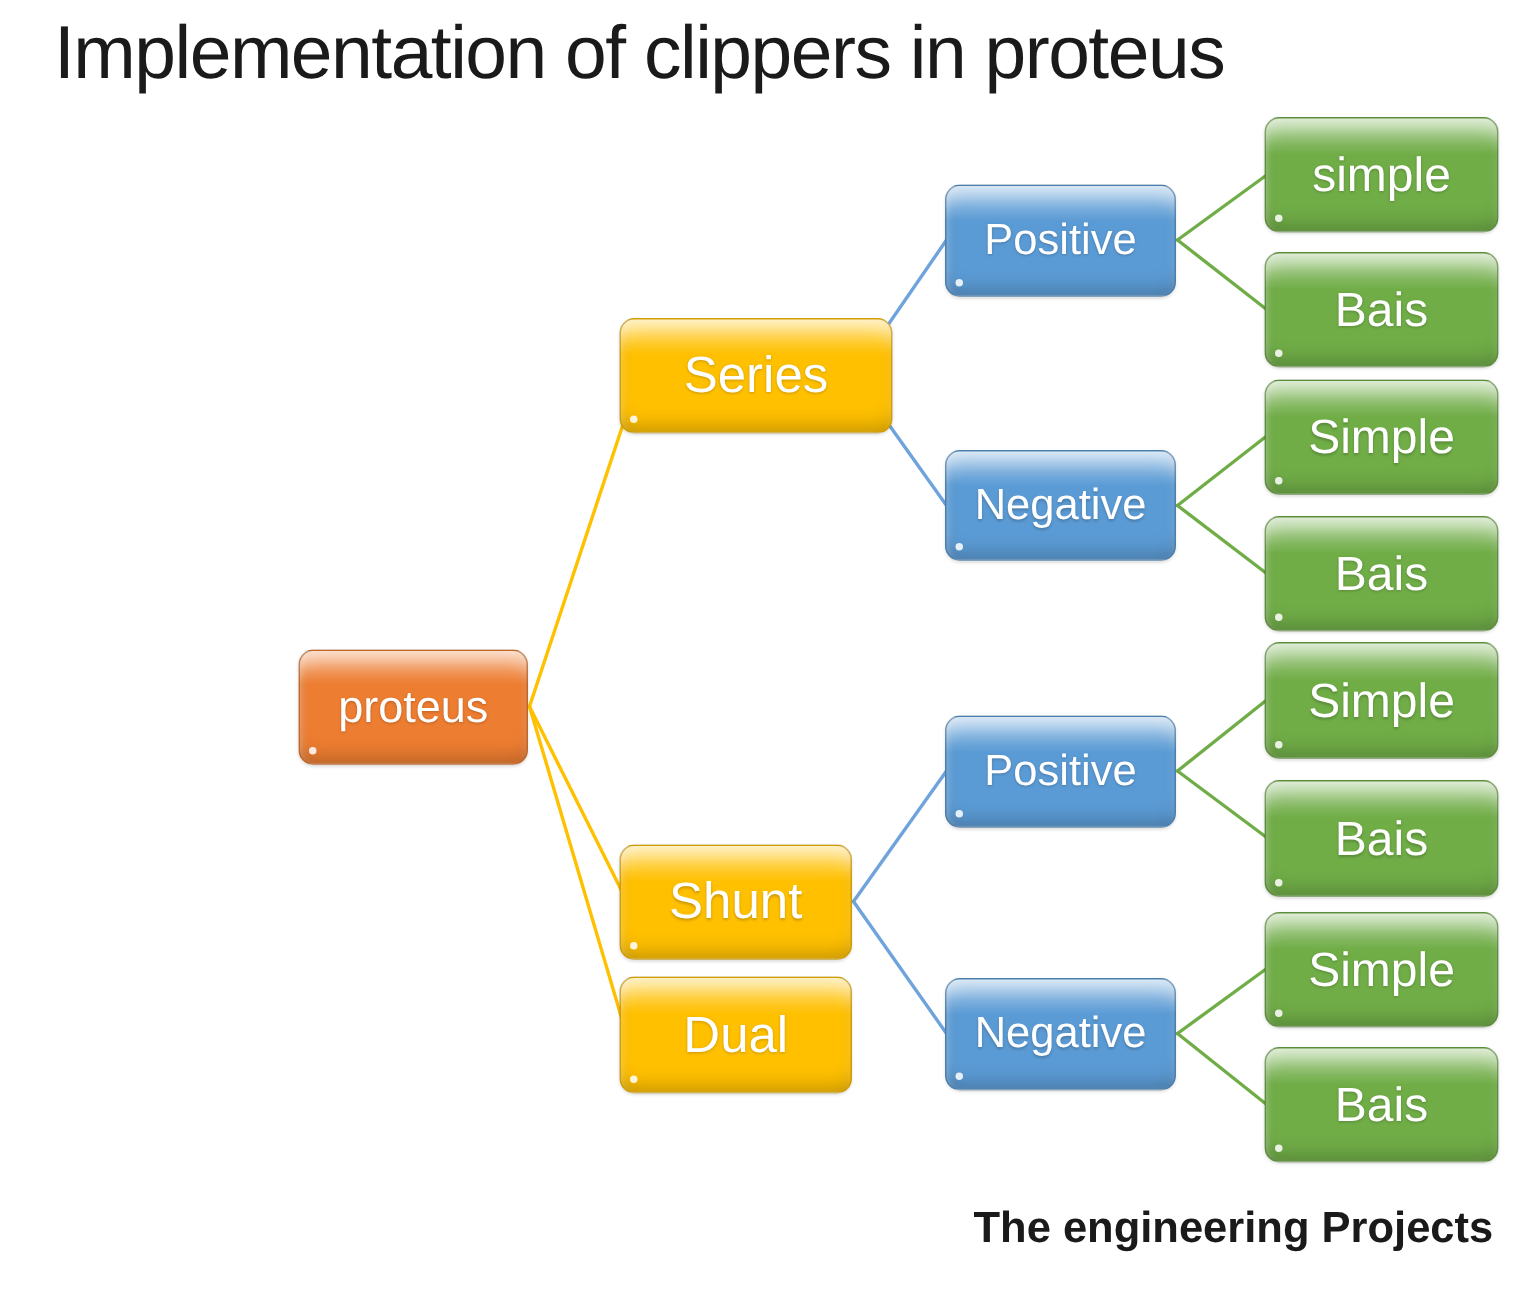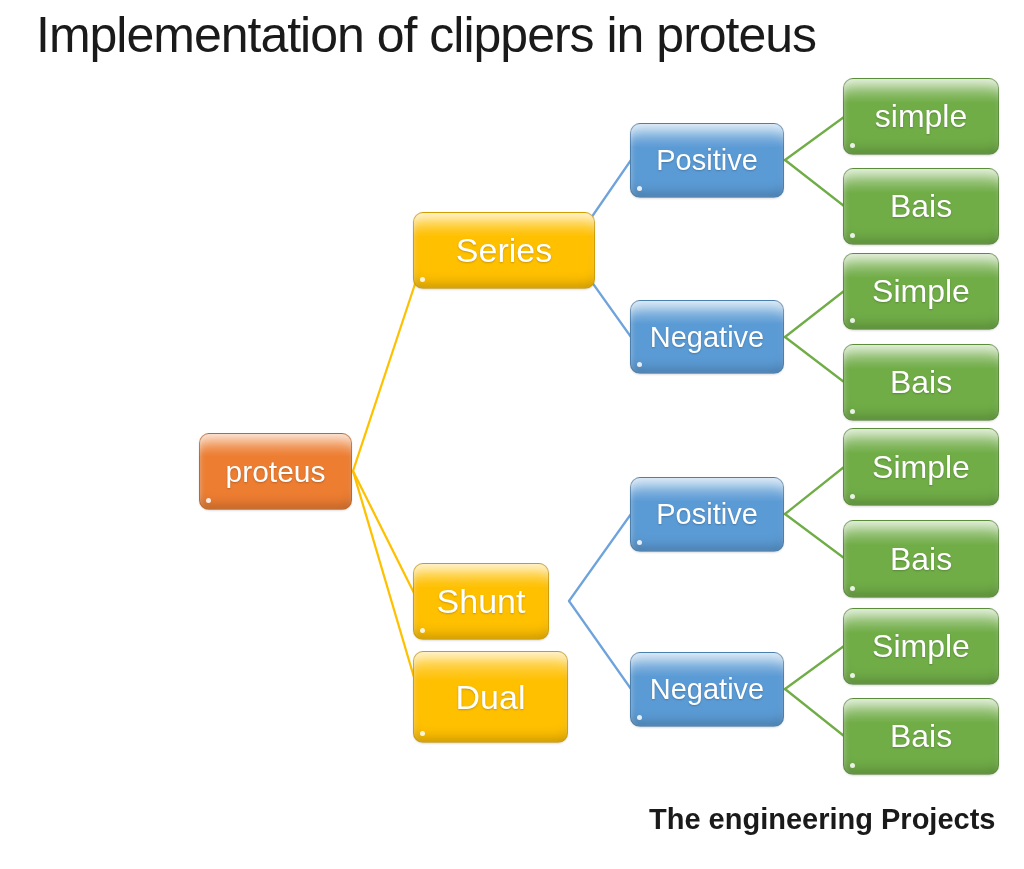--- a/index.html
+++ b/index.html
@@ -66,22 +66,22 @@
     <line class="g" x1="769" y1="337" x2="828" y2="382"></line>
     <line class="g" x1="769" y1="514" x2="828" y2="467"></line>
     <line class="g" x1="769" y1="514" x2="828" y2="558"></line>
     <line class="g" x1="769" y1="689" x2="828" y2="646"></line>
     <line class="g" x1="769" y1="689" x2="828" y2="736"></line>
   </svg>
 
   <div class="node l1" style="left:183px;top:433px;width:153px;height:77px">proteus</div>
 
   <div class="node l2" style="left:397px;top:212px;width:182px;height:77px">Series</div>
-  <div class="node l2" style="left:397px;top:563px;width:136px;height:77px">Shunt</div>
-  <div class="node l2" style="left:397px;top:651px;width:155px;height:92px">Dual</div>
+  <div class="node l2" style="left:397px;top:563px;width:155px;height:77px">Shunt</div>
+  <div class="node l2" style="left:397px;top:651px;width:155px;height:78px">Dual</div>
 
   <div class="node l3" style="left:614px;top:123px;width:154px;height:75px">Positive</div>
   <div class="node l3" style="left:614px;top:300px;width:154px;height:74px">Negative</div>
   <div class="node l3" style="left:614px;top:477px;width:154px;height:75px">Positive</div>
   <div class="node l3" style="left:614px;top:652px;width:154px;height:75px">Negative</div>
 
   <div class="node l4" style="left:827px;top:78px;width:156px;height:77px">simple</div>
   <div class="node l4" style="left:827px;top:168px;width:156px;height:77px">Bais</div>
   <div class="node l4" style="left:827px;top:253px;width:156px;height:77px">Simple</div>
   <div class="node l4" style="left:827px;top:344px;width:156px;height:77px">Bais</div>

